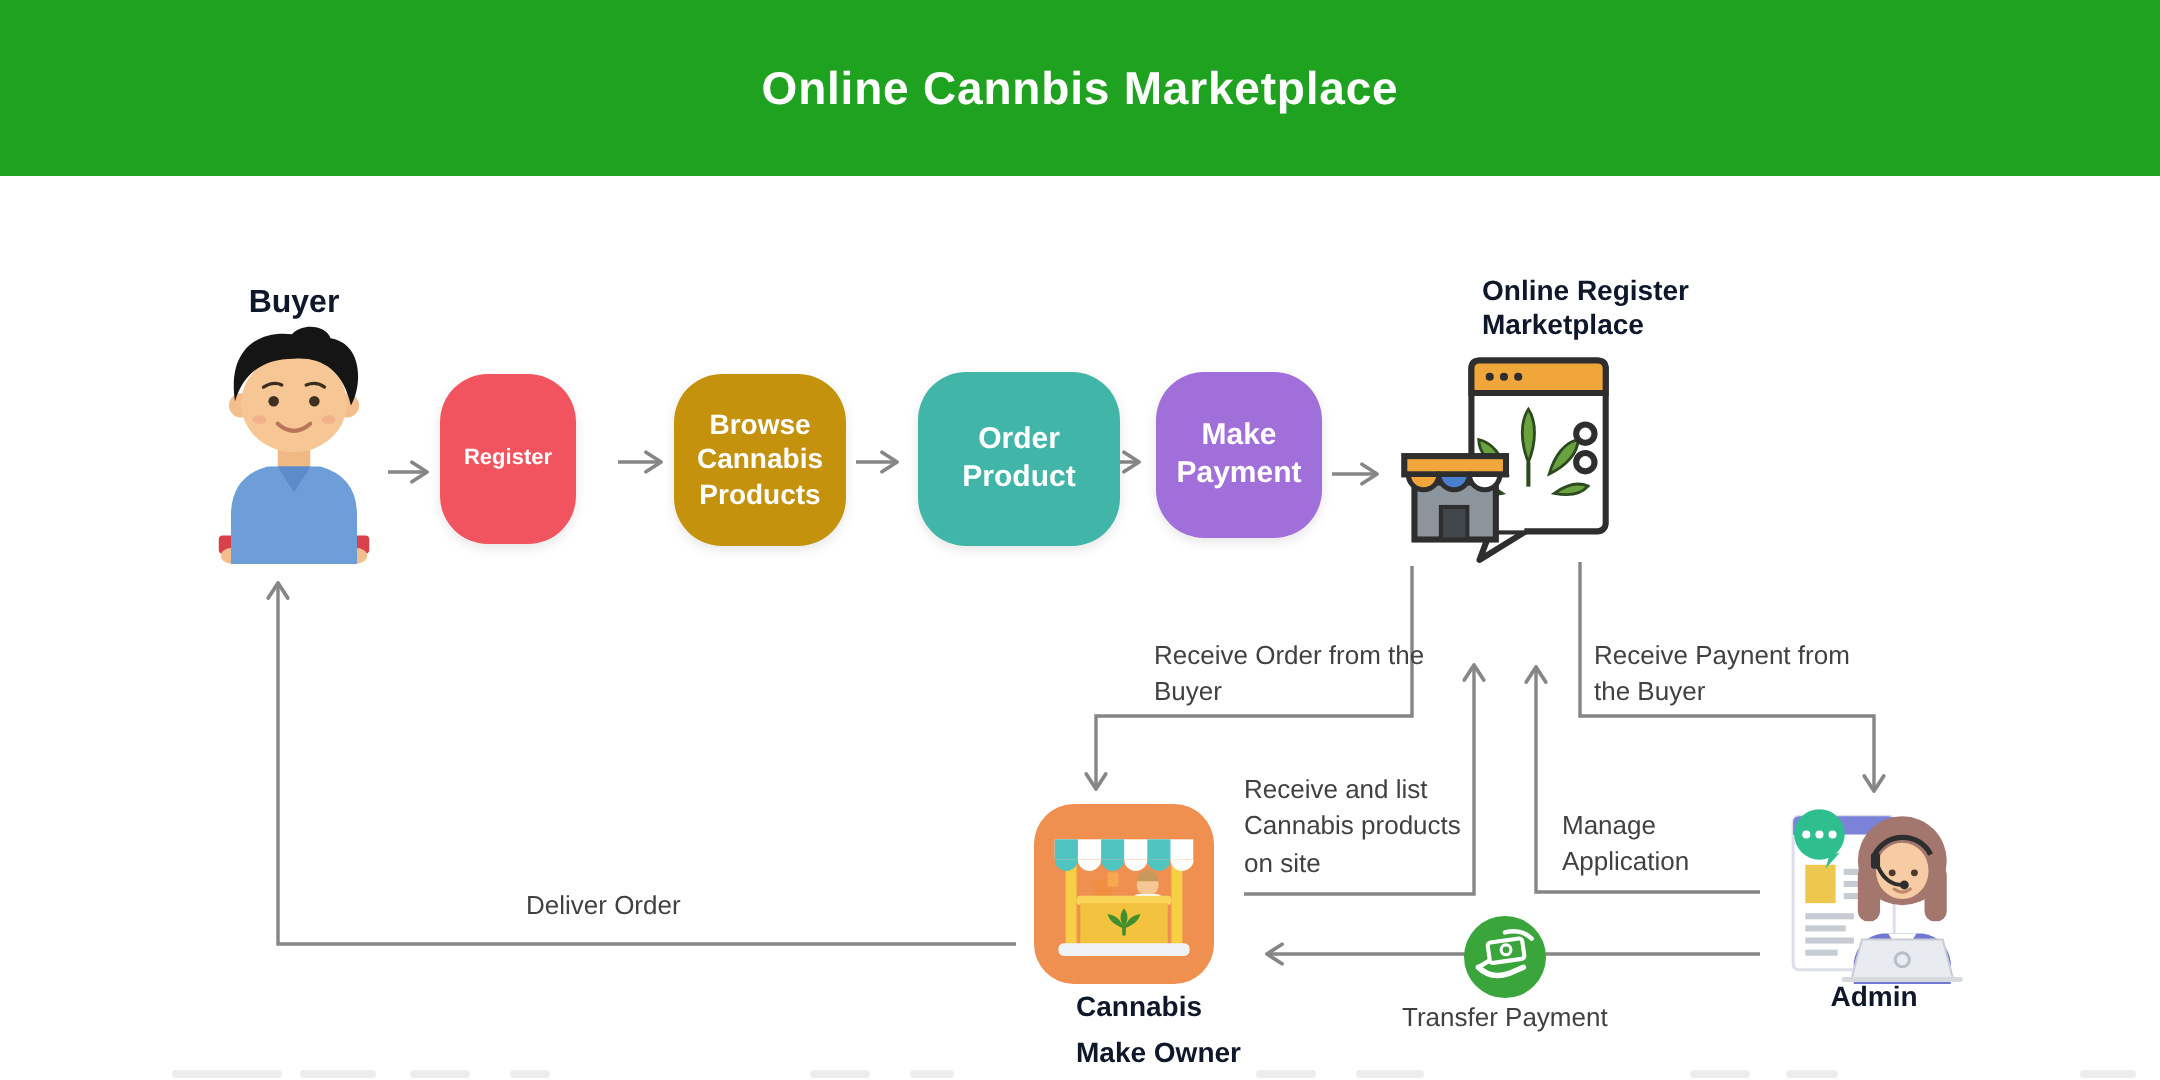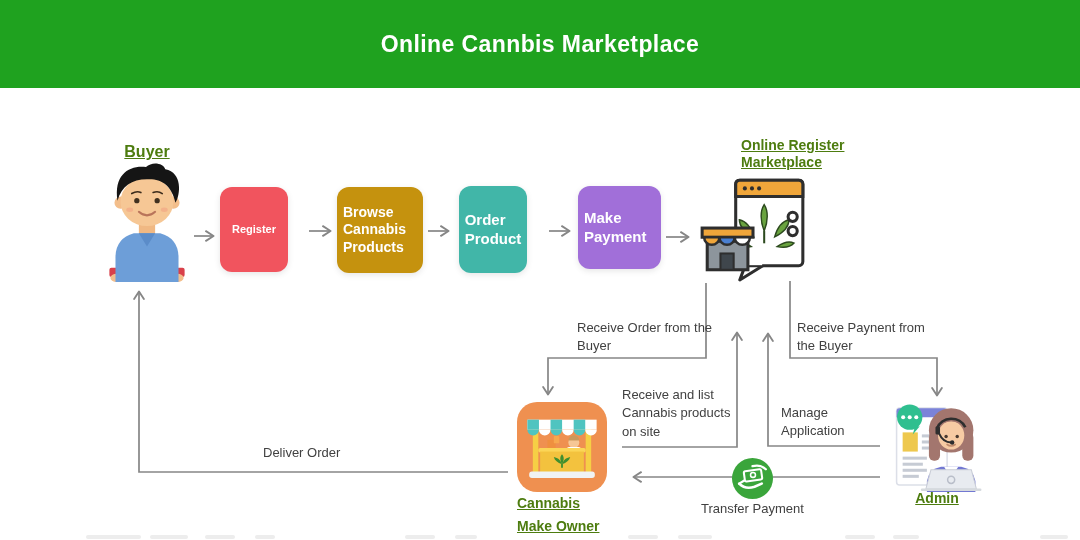--- a/index.html
+++ b/index.html
@@ -14,34 +14,34 @@
     position:absolute; left:0; top:0; width:1080px; height:88px;
     display:flex; align-items:center; justify-content:center;
   }
   .header-title {
     color:#ffffff; font-size:23px; font-weight:700; letter-spacing:.4px;
   }
   
   svg.overlay { position:absolute; left:0; top:0; pointer-events:none; }
   
   .step {
-    position:absolute; border-radius:12px; color:#ffffff;
-    display:flex; align-items:center; justify-content:center; text-align:left;
+    position:absolute; border-radius:24px; color:#ffffff;
+    display:flex; align-items:center; justify-content:center; text-align:center;
     font-weight:700; font-size:14px; line-height:1.25; padding:6px;
     box-shadow:0 2px 6px rgba(0,0,0,.10);
   }
   .step.register { left:220px; top:187px; width:68px; height:85px; font-size:11px; }
   .step.browse   { left:337px; top:187px; width:86px; height:86px; }
-  .step.order    { left:459px; top:186px; width:68px; height:87px; font-size:15px; }
+  .step.order    { left:459px; top:186px; width:101px; height:87px; font-size:15px; }
   .step.payment  { left:578px; top:186px; width:83px; height:83px; font-size:15px; }
   
-  .entity-label { position:absolute; font-weight:700; color:#4d7c0f;text-decoration:underline; }
+  .entity-label { position:absolute; font-weight:700; color:#0f172a; }
   .buyer-label  { left:103px; top:143px; width:88px; text-align:center; font-size:16px; }
   .mp-label     { left:741px; top:137px; font-size:14px; line-height:1.2; }
-  .so-label     { left:517px; top:492px; font-size:14px; line-height:1.65; }
+  .so-label     { left:538px; top:492px; font-size:14px; line-height:1.65; }
   .admin-label  { left:891px; top:490px; width:92px; text-align:center; font-size:14px; }
   
   .flow-label {
     position:absolute; color:#414141; font-size:13px; line-height:1.42; font-weight:400;
   }
   .lbl-receive-order   { left:577px; top:319px; width:138px; }
   .lbl-receive-payment { left:797px; top:319px; width:146px; }
   .lbl-receive-list    { left:622px; top:386px; width:126px; }
   .lbl-manage-app      { left:781px; top:404px; width:96px; }
   .lbl-deliver-order   { left:263px; top:444px; white-space:nowrap; }

